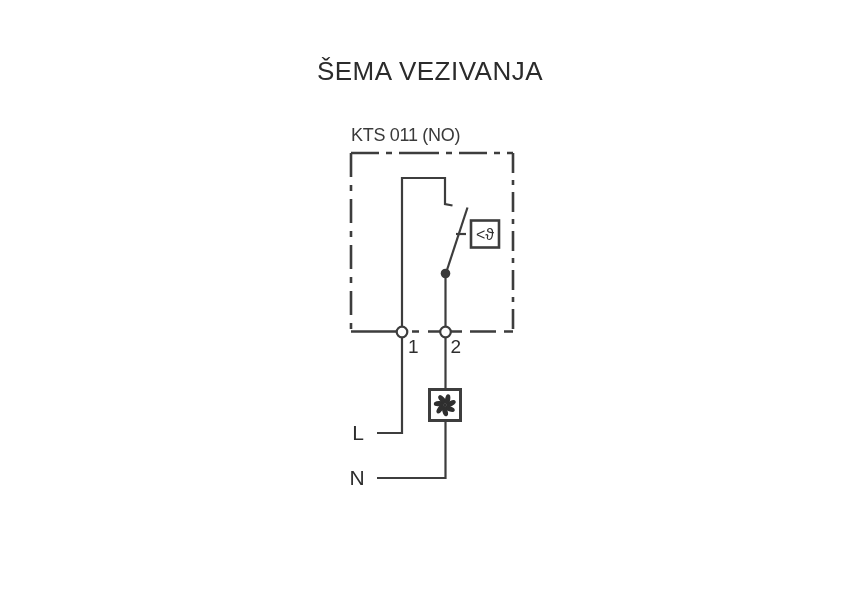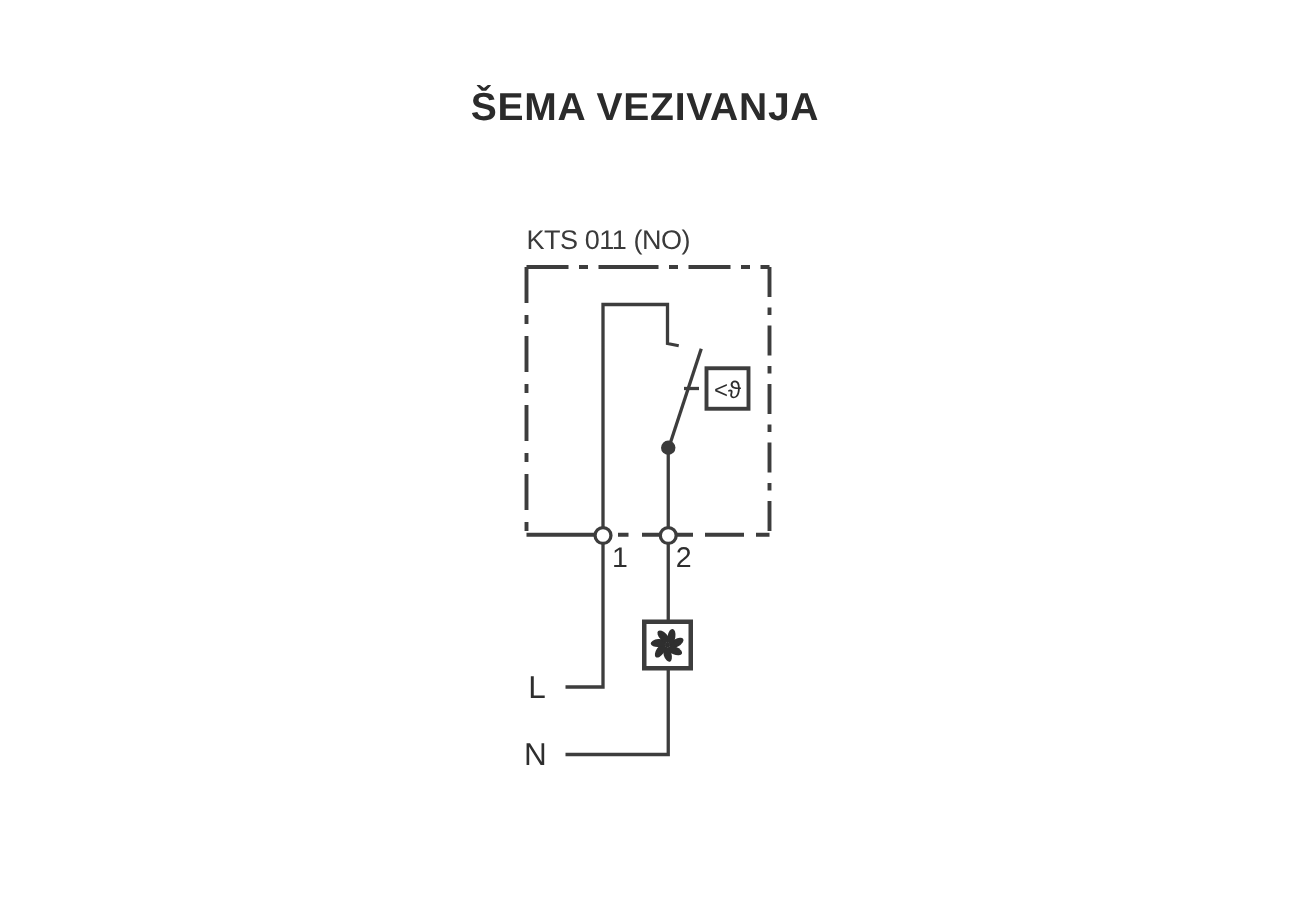--- a/index.html
+++ b/index.html
@@ -14,28 +14,28 @@
     background:var(--bg);
     overflow:hidden;
     font-family:"Liberation Sans",sans-serif;
   }
   .page-title{
     position:absolute;
     top:56px;left:0;width:860px;
     margin:0;
     text-align:center;
     font-size:26px;
-    font-weight:700;
+    font-weight:400;
     letter-spacing:0.5px;
     color:#2b2b2b;
     font-family:"Liberation Sans",sans-serif;
   }
   .schematic{
     position:absolute;
-    left:320px;top:133px;
+    left:320px;top:108px;
     width:240px;height:400px;
   }
   svg text{
     font-family:"Liberation Sans",sans-serif;
     fill:var(--text);
   }
   .device-label{
     font-size:18px;
     letter-spacing:-0.3px;
     fill:#3a3a3a;

